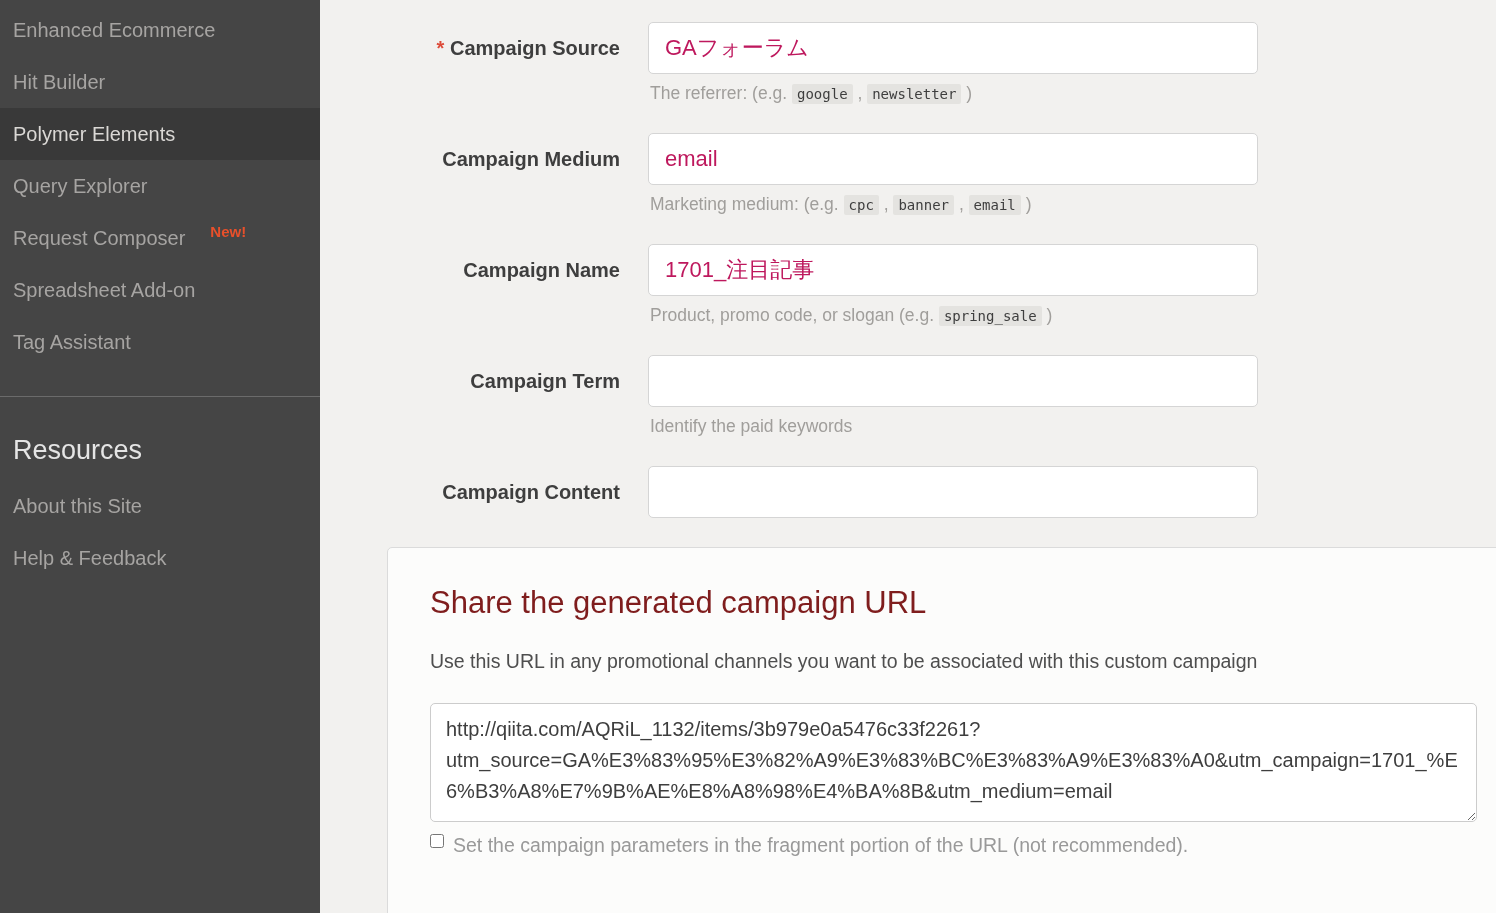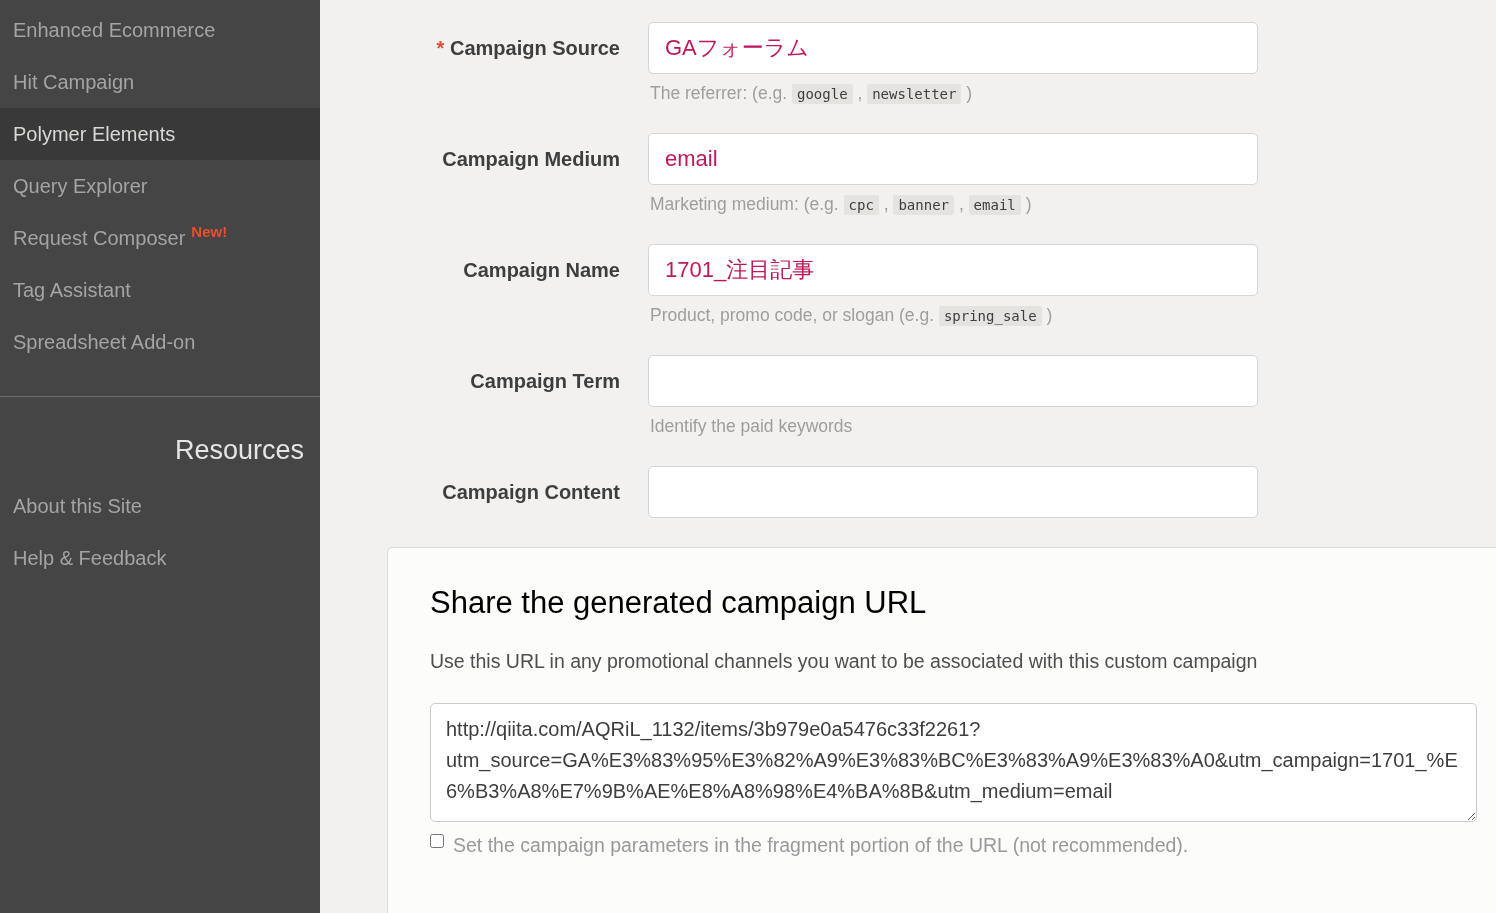--- a/index.html
+++ b/index.html
@@ -10,38 +10,37 @@
     display: flex;
   }
 
   
   .sidebar {
     flex: 0 0 320px;
     width: 320px;
     height: 100%;
     background: #454545;
     padding-top: 4px;
-    text-align: right;
   }
   .nav-item {
     display: flex;
     align-items: center;
     height: 52px;
     padding: 0 16px 0 13px;
     font-size: 20px;
     color: #a6a4a2;
     text-decoration: none;
     cursor: pointer;
   }
   .nav-item.active { background: #393939; color: #dad8d5; }
   .new-badge {
     color: #e8502b;
     font-size: 15px;
     font-weight: bold;
-    margin-left: 6px;
+    margin-left: 25px;
     position: relative;
     top: -7px;
   }
   .sidebar-divider { border-top: 1px solid #6b6b6b; margin-top: 28px; }
   .resources-heading {
     font-size: 27px;
     color: #e5e5e5;
     padding: 38px 16px 14px 13px;
     font-weight: normal;
   }
@@ -94,21 +93,21 @@
     margin: 14px -16px 0 67px;
     background: #fcfcfb;
     border: 1px solid #dbdbdb;
     border-radius: 5px;
     padding: 37px 20px 60px 42px;
     min-height: 350px;
   }
   .share-title {
     font-size: 31px;
     font-weight: 300;
-    color: #000000;
+    color: #7f1d1d;
   }
   .share-desc {
     margin-top: 29px;
     font-size: 19.5px;
     color: #4e4e4e;
   }
   .url-textarea {
     display: block;
     margin-top: 30px;
     width: 1047px;
@@ -142,37 +141,37 @@
 </style>
 </head>
 <body>
 
 <aside class="sidebar">
   <nav>
       <a class="nav-item">
         <span class="nav-label">Enhanced Ecommerce</span>
       </a>
       <a class="nav-item">
-        <span class="nav-label">Hit Campaign</span>
+        <span class="nav-label">Hit Builder</span>
       </a>
       <a class="nav-item active">
         <span class="nav-label">Polymer Elements</span>
       </a>
       <a class="nav-item">
         <span class="nav-label">Query Explorer</span>
       </a>
       <a class="nav-item">
         <span class="nav-label">Request Composer</span>
         <span class="new-badge">New!</span>
       </a>
       <a class="nav-item">
+        <span class="nav-label">Spreadsheet Add-on</span>
+      </a>
+      <a class="nav-item">
         <span class="nav-label">Tag Assistant</span>
-      </a>
-      <a class="nav-item">
-        <span class="nav-label">Spreadsheet Add-on</span>
       </a>
     </nav>
   <div class="sidebar-divider"></div>
   <div class="resources-heading">Resources</div>
   <nav>
       <a class="nav-item">
         <span class="nav-label">About this Site</span>
       </a>
       <a class="nav-item">
         <span class="nav-label">Help &amp; Feedback</span>

